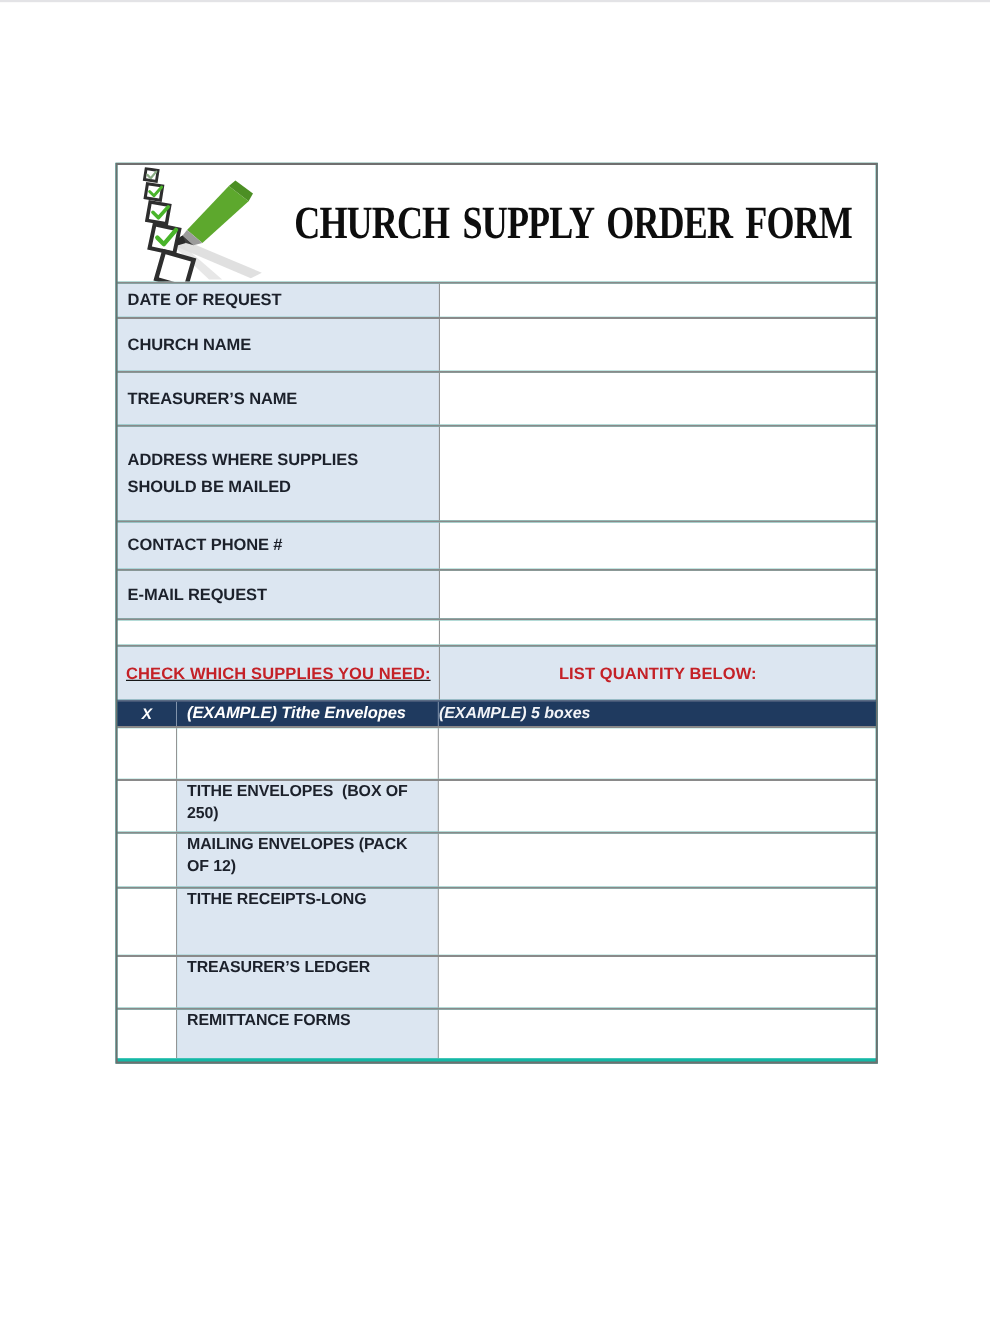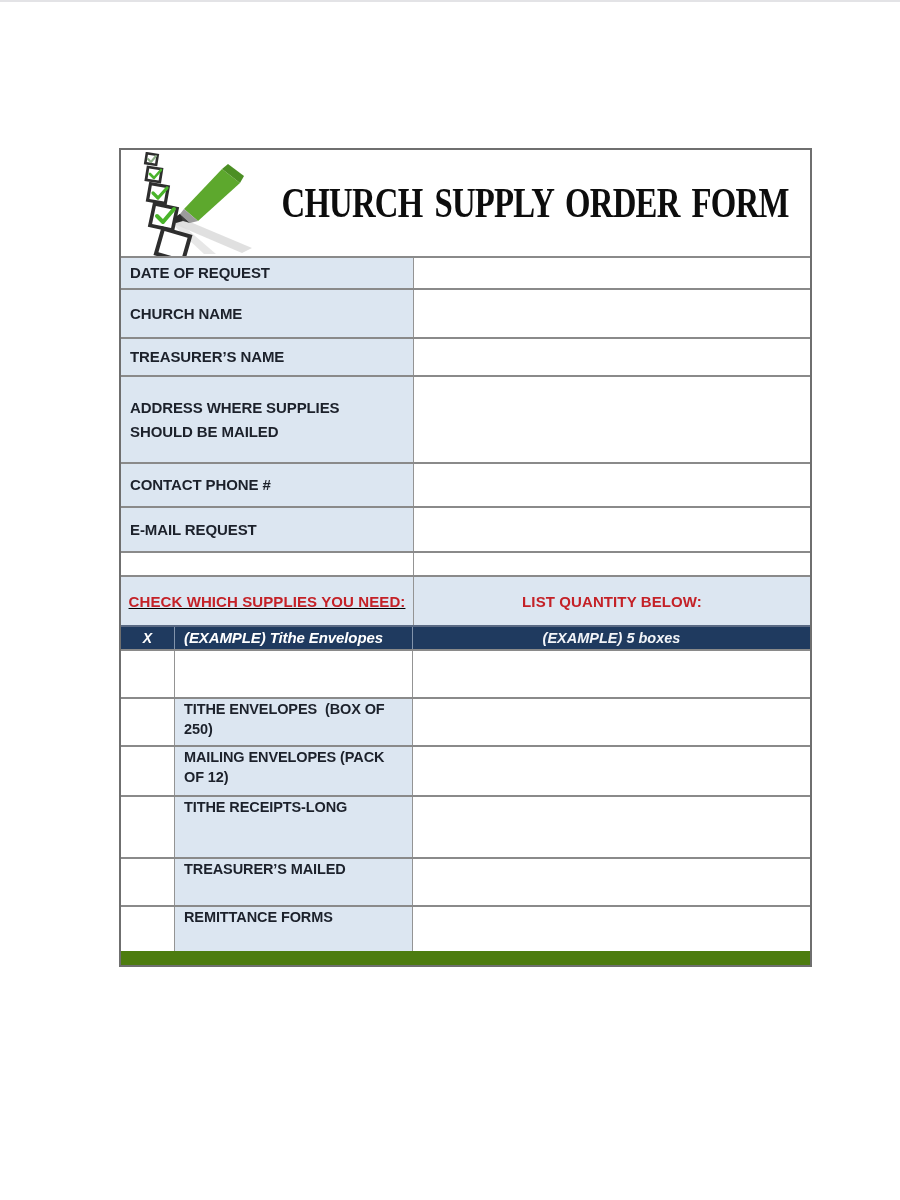--- a/index.html
+++ b/index.html
@@ -1,18 +1,18 @@
 <!DOCTYPE html>
 <html><head>
 <meta charset="utf-8">
 <style>
   html,body{margin:0;padding:0;background:#ffffff;}
   body{width:900px;height:1200px;position:relative;font-family:"Liberation Sans",sans-serif;-webkit-font-smoothing:antialiased;}
   .page-topline{position:absolute;top:0;left:0;width:900px;height:2px;background:#e3e3e6;}
-  .form{position:absolute;left:119px;top:148px;width:693px;height:819px;border:2px solid #6f6f6f;box-sizing:border-box;background:#4d7c0f;}
+  .form{position:absolute;left:105px;top:148px;width:693px;height:819px;border:2px solid #6f6f6f;box-sizing:border-box;background:#14b8a6;}
   .row{display:flex;box-sizing:border-box;border-top:2px solid #8a8a8a;}
   .row.first{border-top:none;}
   .cell{box-sizing:border-box;position:relative;}
   .vline{border-right:1px solid #949494;}
   
   .hdr-row{height:106px;position:relative;background:#fff;}
   .art{position:absolute;left:3px;top:2px;width:152px;height:104px;}
   .title{position:absolute;left:150px;right:10px;top:0;bottom:0;display:flex;align-items:center;justify-content:center;}
   .title span{font-family:"Liberation Serif",serif;font-weight:700;font-size:42px;color:#0d0d0d;white-space:nowrap;transform:scaleX(0.78);letter-spacing:-1px;word-spacing:6px;}
   
@@ -28,21 +28,21 @@
   .check-cell{width:54px;background:#fff;}
   .item-cell{width:238px;background:#dce6f1;display:flex;align-items:flex-start;padding-left:9px;padding-right:6px;}
   .item-cell span{font-weight:700;font-size:14.5px;color:#1c212b;letter-spacing:-0.1px;white-space:pre-wrap;line-height:1.4;}
   .qty-cell{flex:1;background:#fff;}
   
   .dark{background:#1f3a5f;}
   .dark .check-cell,.dark .item-cell,.dark .qty-cell{background:#1f3a5f;}
   .dark .check-cell{display:flex;align-items:center;justify-content:center;}
   .dark .check-cell span{color:#fff;font-weight:700;font-style:italic;font-size:14px;}
   .dark .item-cell span{color:#fff;font-weight:700;font-style:italic;font-size:15px;white-space:nowrap;}
-  .dark .qty-cell{display:flex;align-items:center;justify-content:center;}
+  .dark .qty-cell{display:flex;align-items:center;}
   .dark .qty-cell span{color:#f2f4f8;font-weight:700;font-style:italic;font-size:14.5px;}
   .dark .vline{border-right:1px solid #8193ab;}
 </style>
 </head>
 <body>
 
 <div class="page-topline"></div>
 
 <div class="form">
 
@@ -85,21 +85,21 @@
         <span>DATE OF REQUEST</span>
       </div>
     <div class="cell value-cell"><span></span></div>
   </div>
   <div class="row" style="height:49px">
     <div class="cell label-cell vline">
         <span>CHURCH NAME</span>
       </div>
     <div class="cell value-cell"><span></span></div>
   </div>
-  <div class="row" style="height:38px">
+  <div class="row" style="height:49px">
     <div class="cell label-cell vline">
         <span>TREASURER’S NAME</span>
       </div>
     <div class="cell value-cell"><span></span></div>
   </div>
   <div class="row" style="height:87px">
     <div class="cell label-cell vline">
         <span>ADDRESS WHERE SUPPLIES SHOULD BE MAILED</span>
       </div>
     <div class="cell value-cell"><span></span></div>
@@ -166,21 +166,21 @@
   <div class="row" style="height:62px">
     <div class="cell check-cell vline"><span></span></div>
     <div class="cell item-cell vline">
         <span>TITHE RECEIPTS-LONG</span>
       </div>
     <div class="cell qty-cell"><span></span></div>
   </div>
   <div class="row" style="height:48px">
     <div class="cell check-cell vline"><span></span></div>
     <div class="cell item-cell vline">
-        <span>TREASURER’S MAILED</span>
+        <span>TREASURER’S LEDGER</span>
       </div>
     <div class="cell qty-cell"><span></span></div>
   </div>
   <div class="row" style="height:46px">
     <div class="cell check-cell vline"><span></span></div>
     <div class="cell item-cell vline">
         <span>REMITTANCE FORMS</span>
       </div>
     <div class="cell qty-cell"><span></span></div>
   </div>

